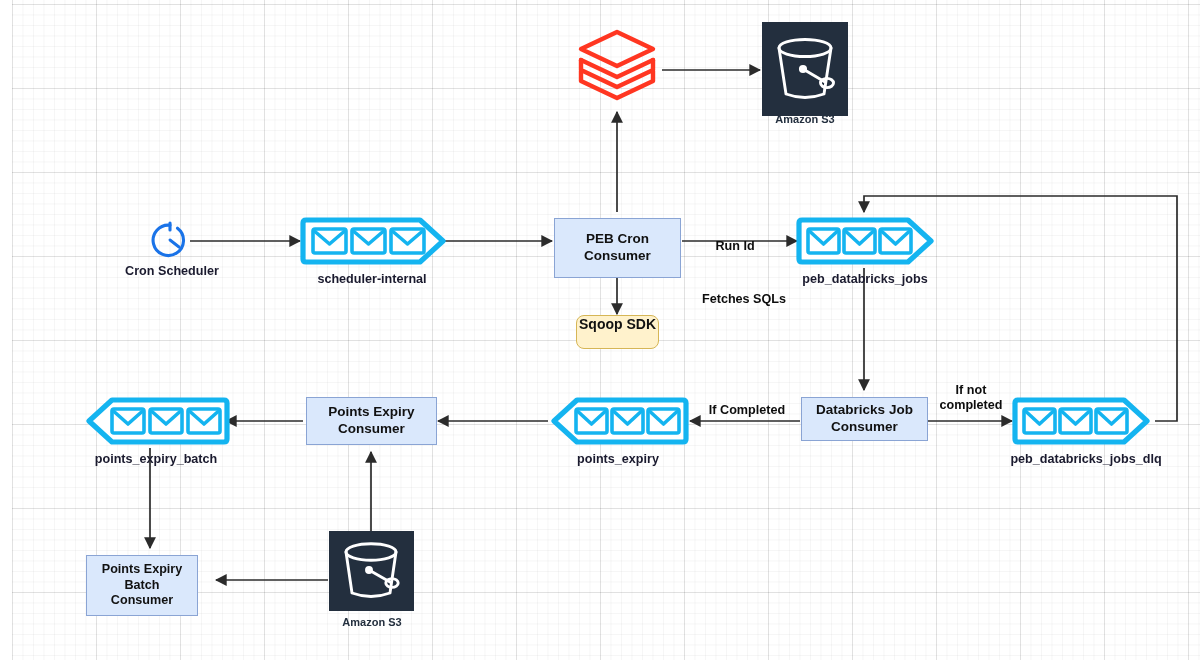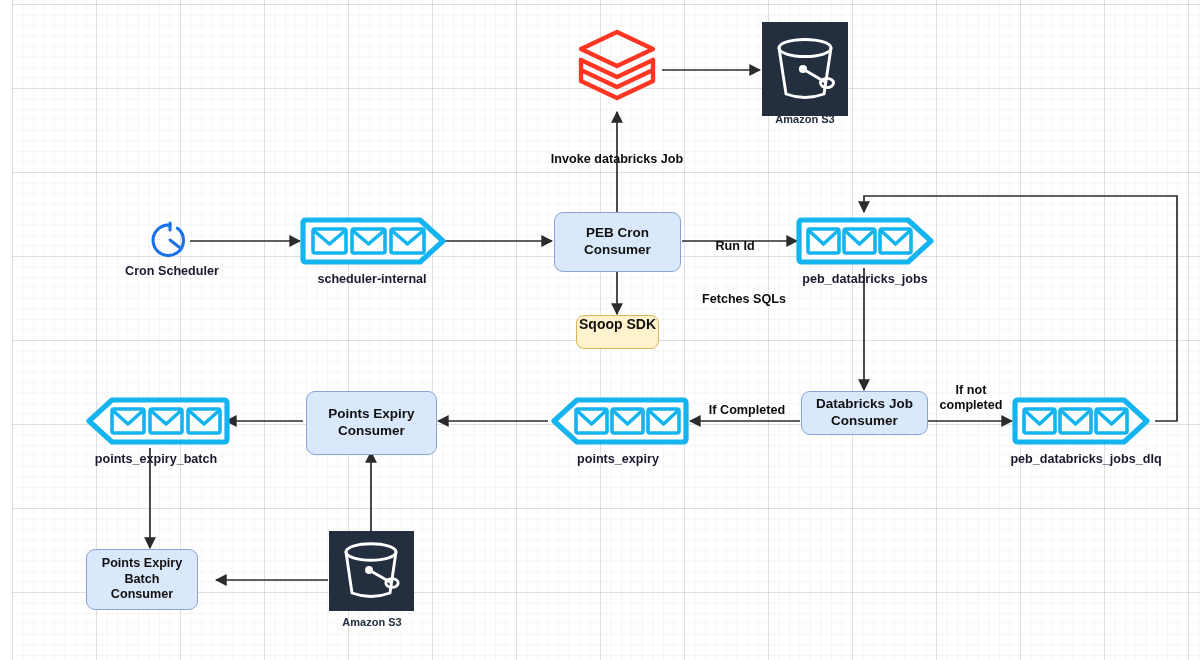--- a/index.html
+++ b/index.html
@@ -28,29 +28,30 @@
   
   #margin-strip{
     position:absolute;left:0;top:0;width:12px;height:660px;background:#fff;
   }
   .node{position:absolute;}
 
   
   .proc{
     background:#dae8fc;
     border:1.6px solid #8aa4d4;
-    border-radius:9px;
+    border-radius:0;
     display:flex;align-items:center;justify-content:center;
     text-align:center;
     font-weight:bold;
     font-size:13.5px;
     color:#111111;
     line-height:1.25;
     box-sizing:border-box;
     padding:2px 6px;
+    margin-top:6px;
   }
   .note{
     background:#fff2cc;
     border:1.6px solid #d6b656;
     border-radius:8px;
     display:flex;align-items:flex-start;justify-content:center;
     font-weight:bold;font-size:14px;color:#111;
     box-sizing:border-box;
   }
 
@@ -237,21 +238,21 @@
     <span>Sqoop SDK</span>
   </div>
 
   <div class="node proc" style="left:801px;top:391px;width:127px;height:44px;">
     <span>
       <span>Databricks Job</span><br>
       <span>Consumer</span>
     </span>
   </div>
 
-  <div class="node proc" style="left:306px;top:391px;width:131px;height:64px;">
+  <div class="node proc" style="left:306px;top:391px;width:131px;height:48px;">
     <span>
       <span>Points Expiry</span><br>
       <span>Consumer</span>
     </span>
   </div>
 
   <div class="node proc" style="left:86px;top:549px;width:112px;height:61px;font-size:12.6px;">
     <span>
       <span>Points Expiry Batch</span><br>
       <span>Consumer</span>
@@ -267,21 +268,20 @@
   <div class="cap" style="left:1000px;top:452px;width:172px;">peb_databricks_jobs_dlq</div>
 
   <div class="cap" style="left:548px;top:452px;width:140px;">points_expiry</div>
 
   <div class="cap" style="left:80px;top:452px;width:152px;">points_expiry_batch</div>
 
   <div class="cap s3cap" style="left:758px;top:113px;width:94px;">Amazon S3</div>
 
   <div class="cap s3cap" style="left:325px;top:616px;width:94px;">Amazon S3</div>
 
-  <div class="elabel" style="left:496px;top:152px;width:242px;">Invoke databricks Job</div>
 
   <div class="elabel" style="left:626px;top:292px;width:160px;text-align:right;">Fetches SQLs</div>
 
   <div class="elabel" style="left:700px;top:227px;width:70px;margin-top:12px;">Run Id</div>
 
   <div class="elabel" style="left:694px;top:403px;width:106px;">If Completed</div>
 
   <div class="elabel" style="left:930px;top:383px;width:82px;">
     <span>If not</span><br>
     <span>completed</span>

